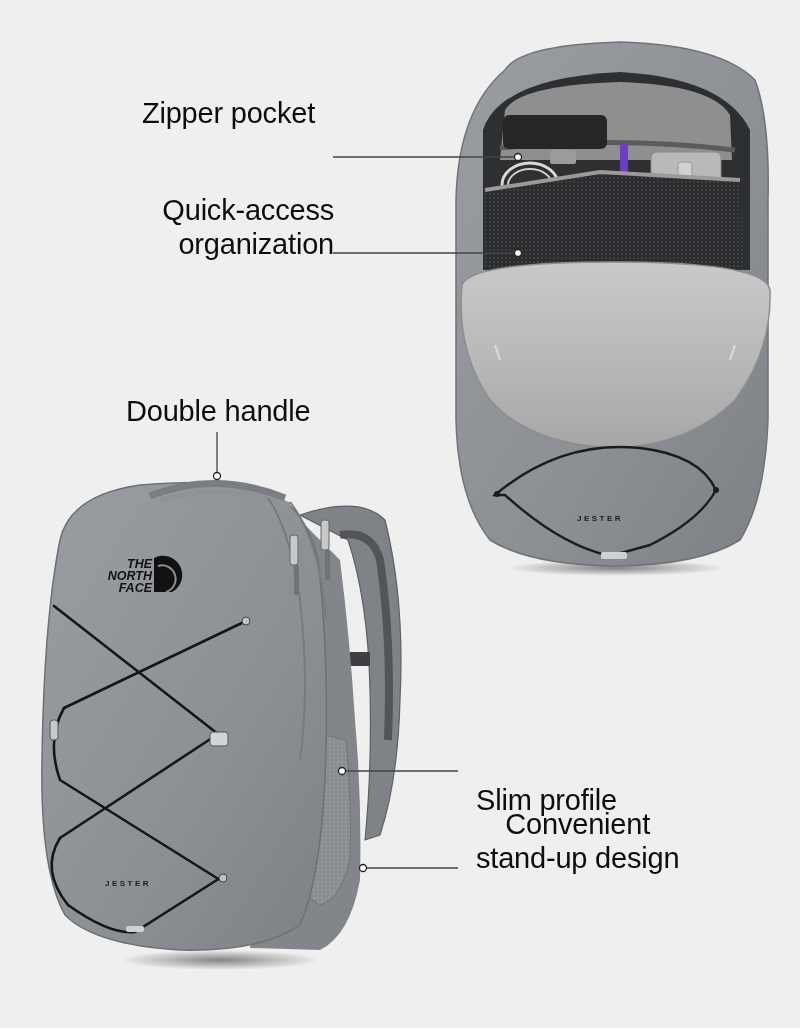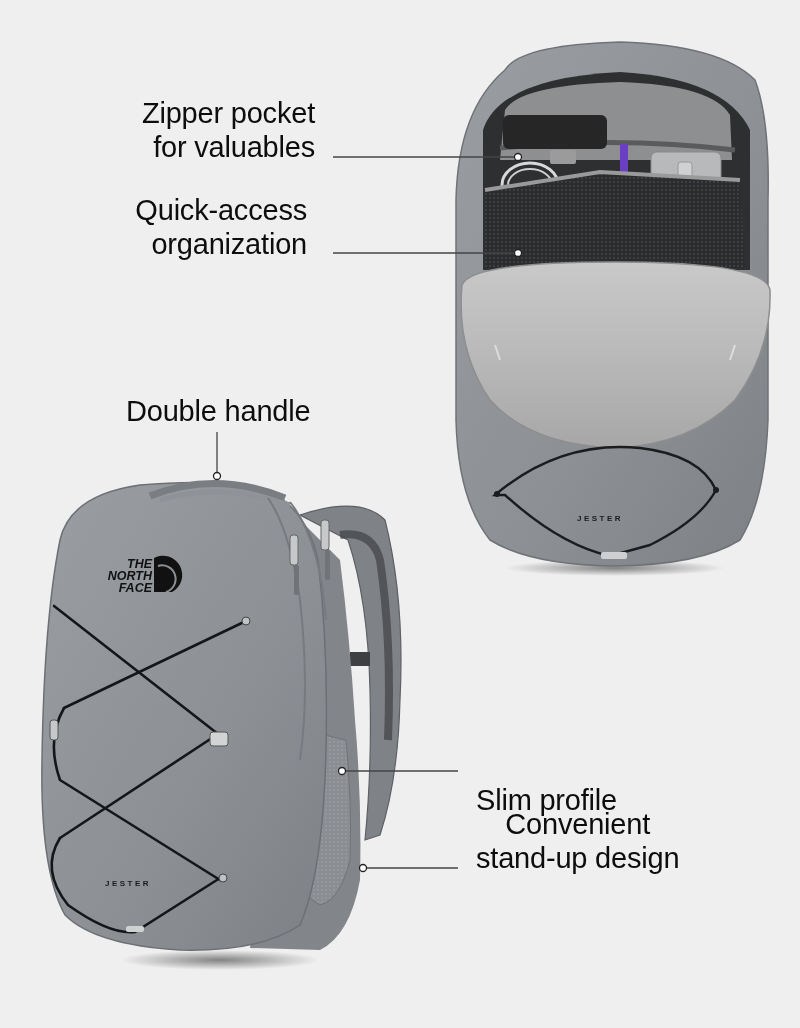--- a/index.html
+++ b/index.html
@@ -152,24 +152,23 @@
       <circle class="callout-dot" cx="342" cy="771" r="3.5"></circle>
     </g>
     <g>
       <line class="callout-line" x1="366" y1="868" x2="458" y2="868"></line>
       <circle class="callout-dot" cx="363" cy="868" r="3.5"></circle>
     </g>
   </svg>
 
   <div class="label right" style="right:485px; top:96px;">
     <span>Zipper pocket</span>
-    <span>for valuables</span>
   </div>
 
-  <div class="label right" style="right:493px; top:193px;">
+  <div class="label right" style="right:466px; top:193px;">
     <span>Quick-access</span>
     <span>organization</span>
   </div>
 
   <div class="label" style="left:126px; top:394px;">
     <span>Double handle</span>
   </div>
 
   <div class="label" style="left:476px; top:743px;margin-top:40px;">
     <span>Slim profile</span>

